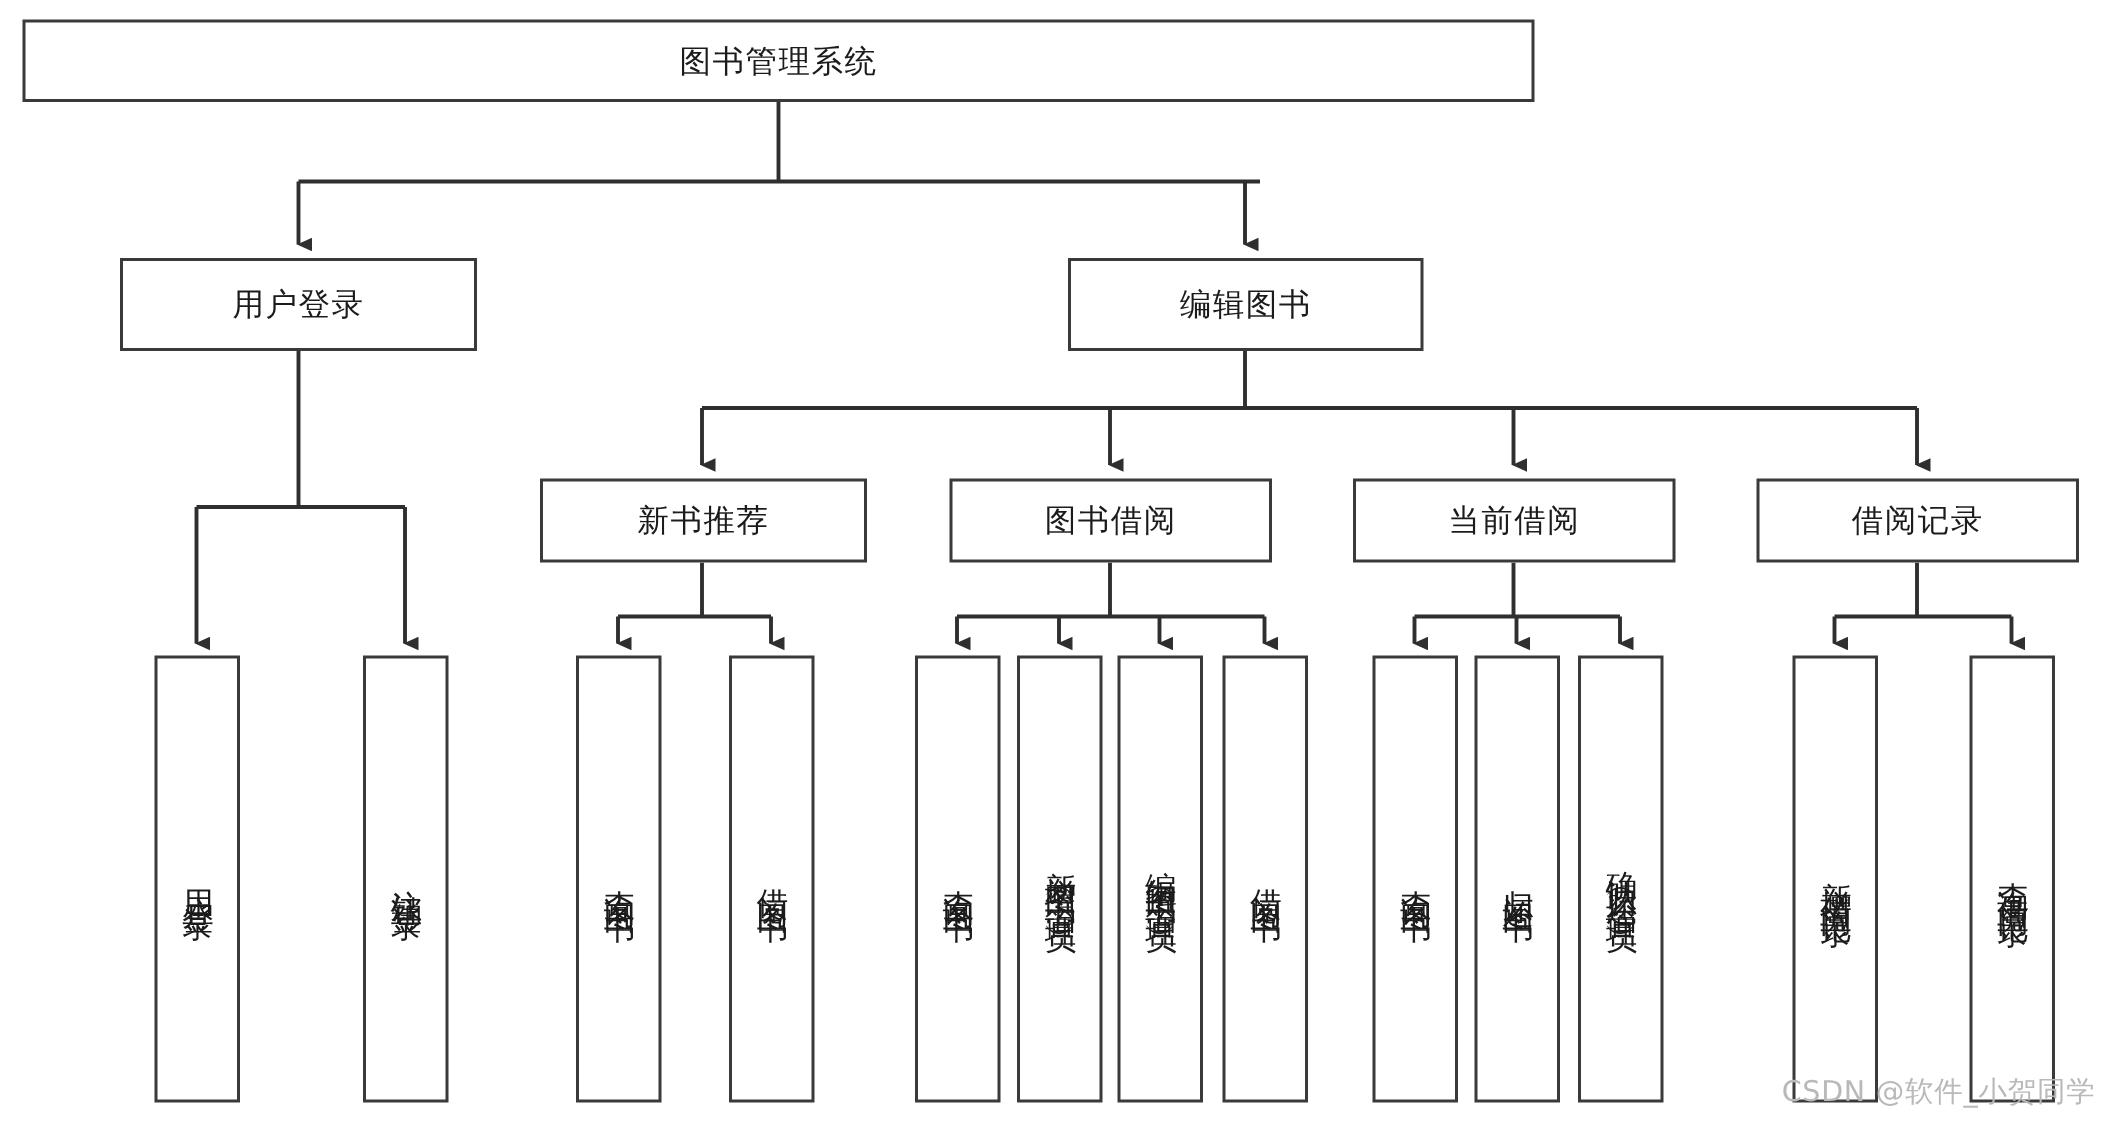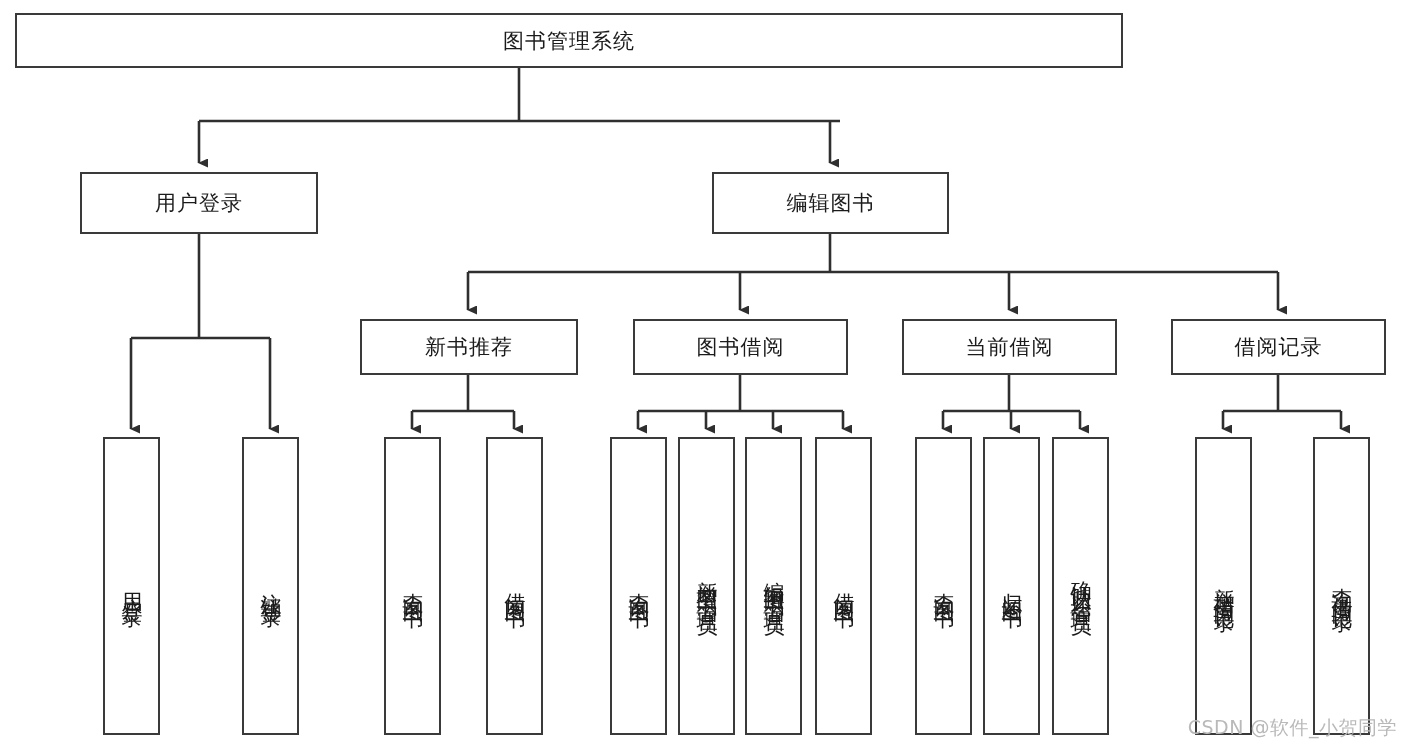--- a/index.html
+++ b/index.html
@@ -112,21 +112,21 @@
       <path d="M1011,411 L1011,429" marker-end="url(#arrow)"></path>
       <path d="M1080,411 L1080,429" marker-end="url(#arrow)"></path>
 
       <path d="M1278,375 L1278,411"></path>
       <path d="M1223,411 L1341,411"></path>
       <path d="M1223,411 L1223,429" marker-end="url(#arrow)"></path>
       <path d="M1341,411 L1341,429" marker-end="url(#arrow)"></path>
     </g>
   </svg>
 
-  <div class="node horiz" style="left:15px; top:13px; width:1108px; height:55px;">
+  <div class="node horiz" style="left:15px; top:13px; width:1008px; height:55px;">
     <span class="txt">图书管理系统</span>
   </div>
 
   <div class="node horiz" style="left:80px; top:172px; width:238px; height:62px;">
     <span class="txt">用户登录</span>
   </div>
   <div class="node horiz" style="left:712px; top:172px; width:237px; height:62px;">
     <span class="txt">编辑图书</span>
   </div>
 

